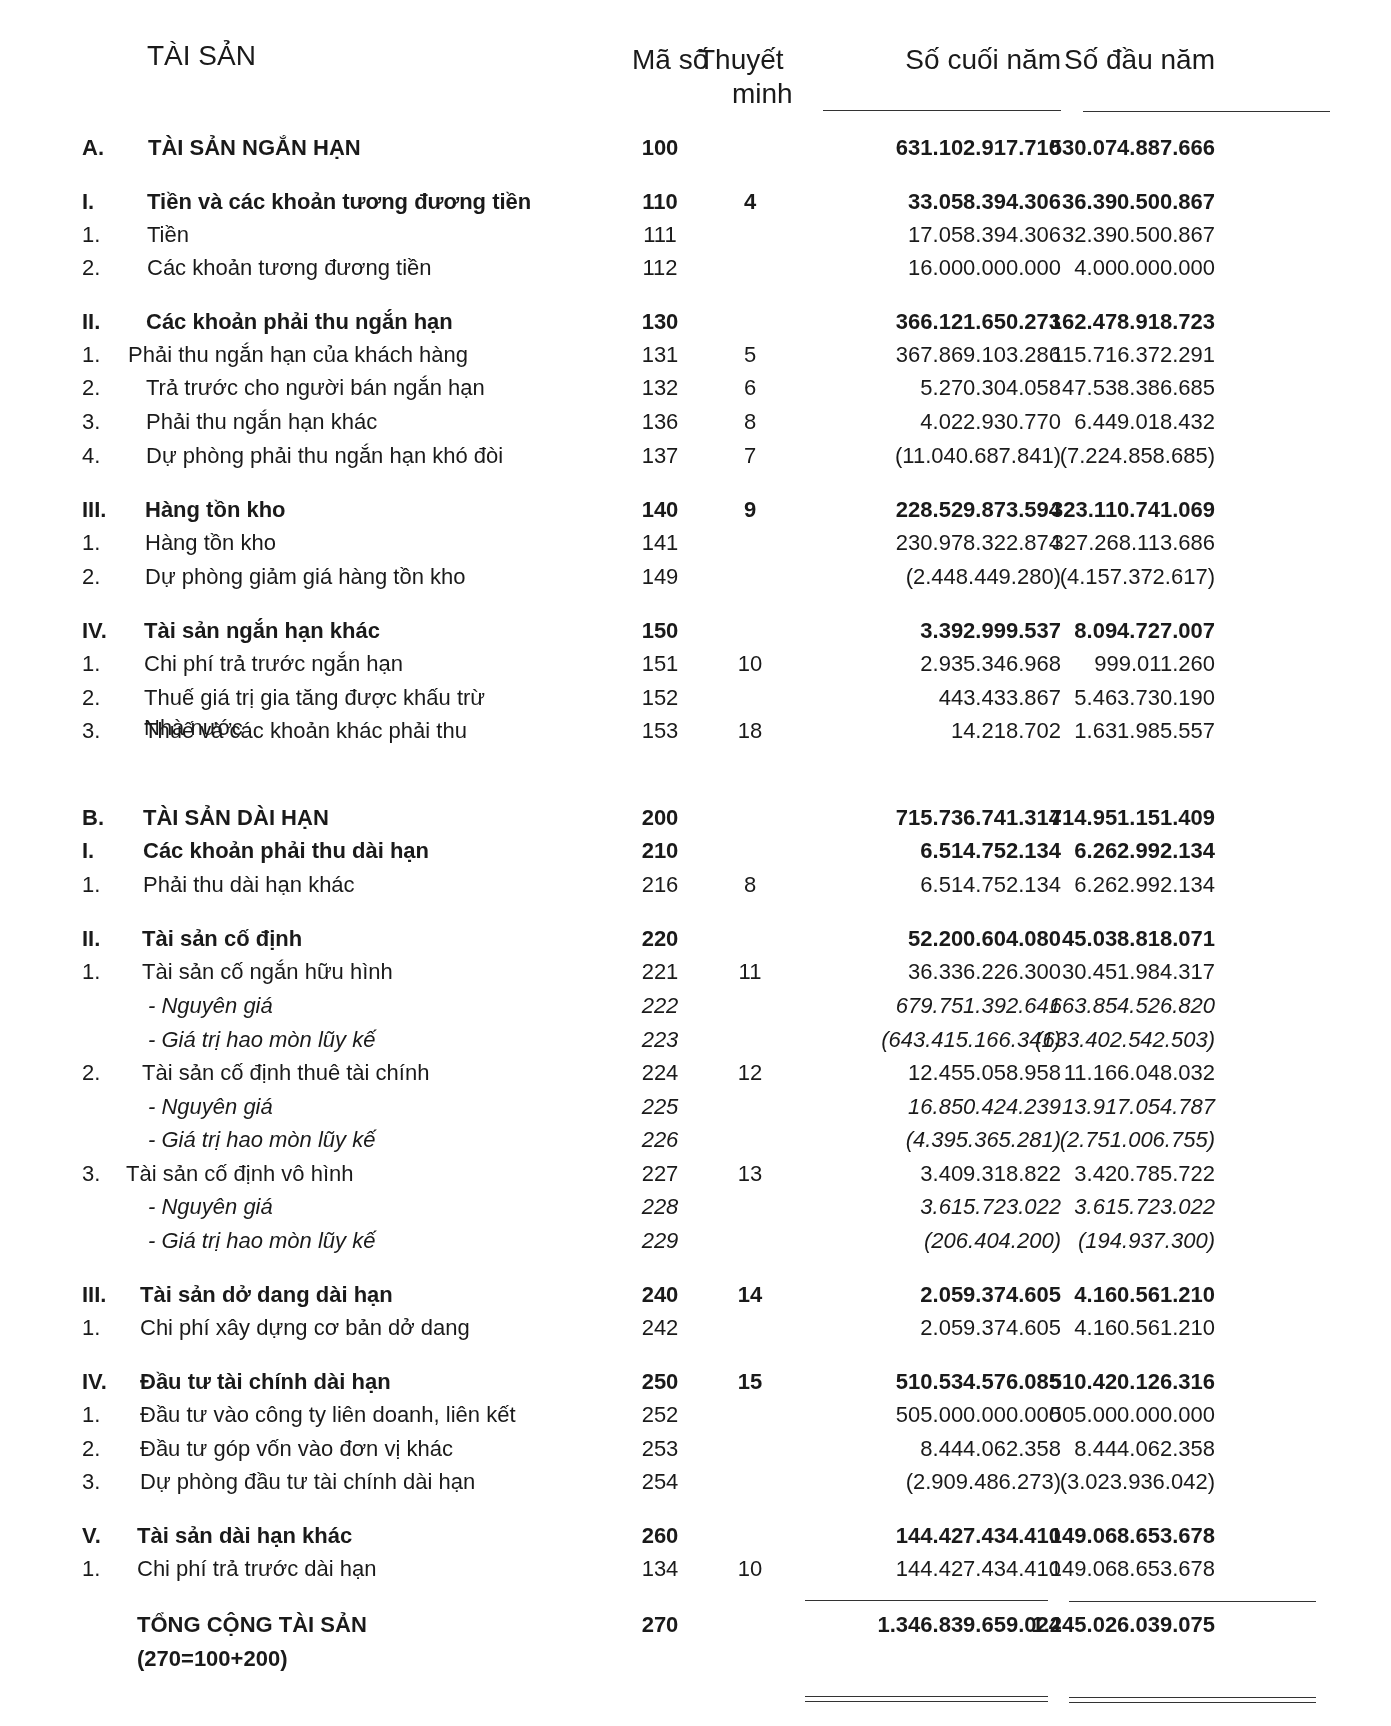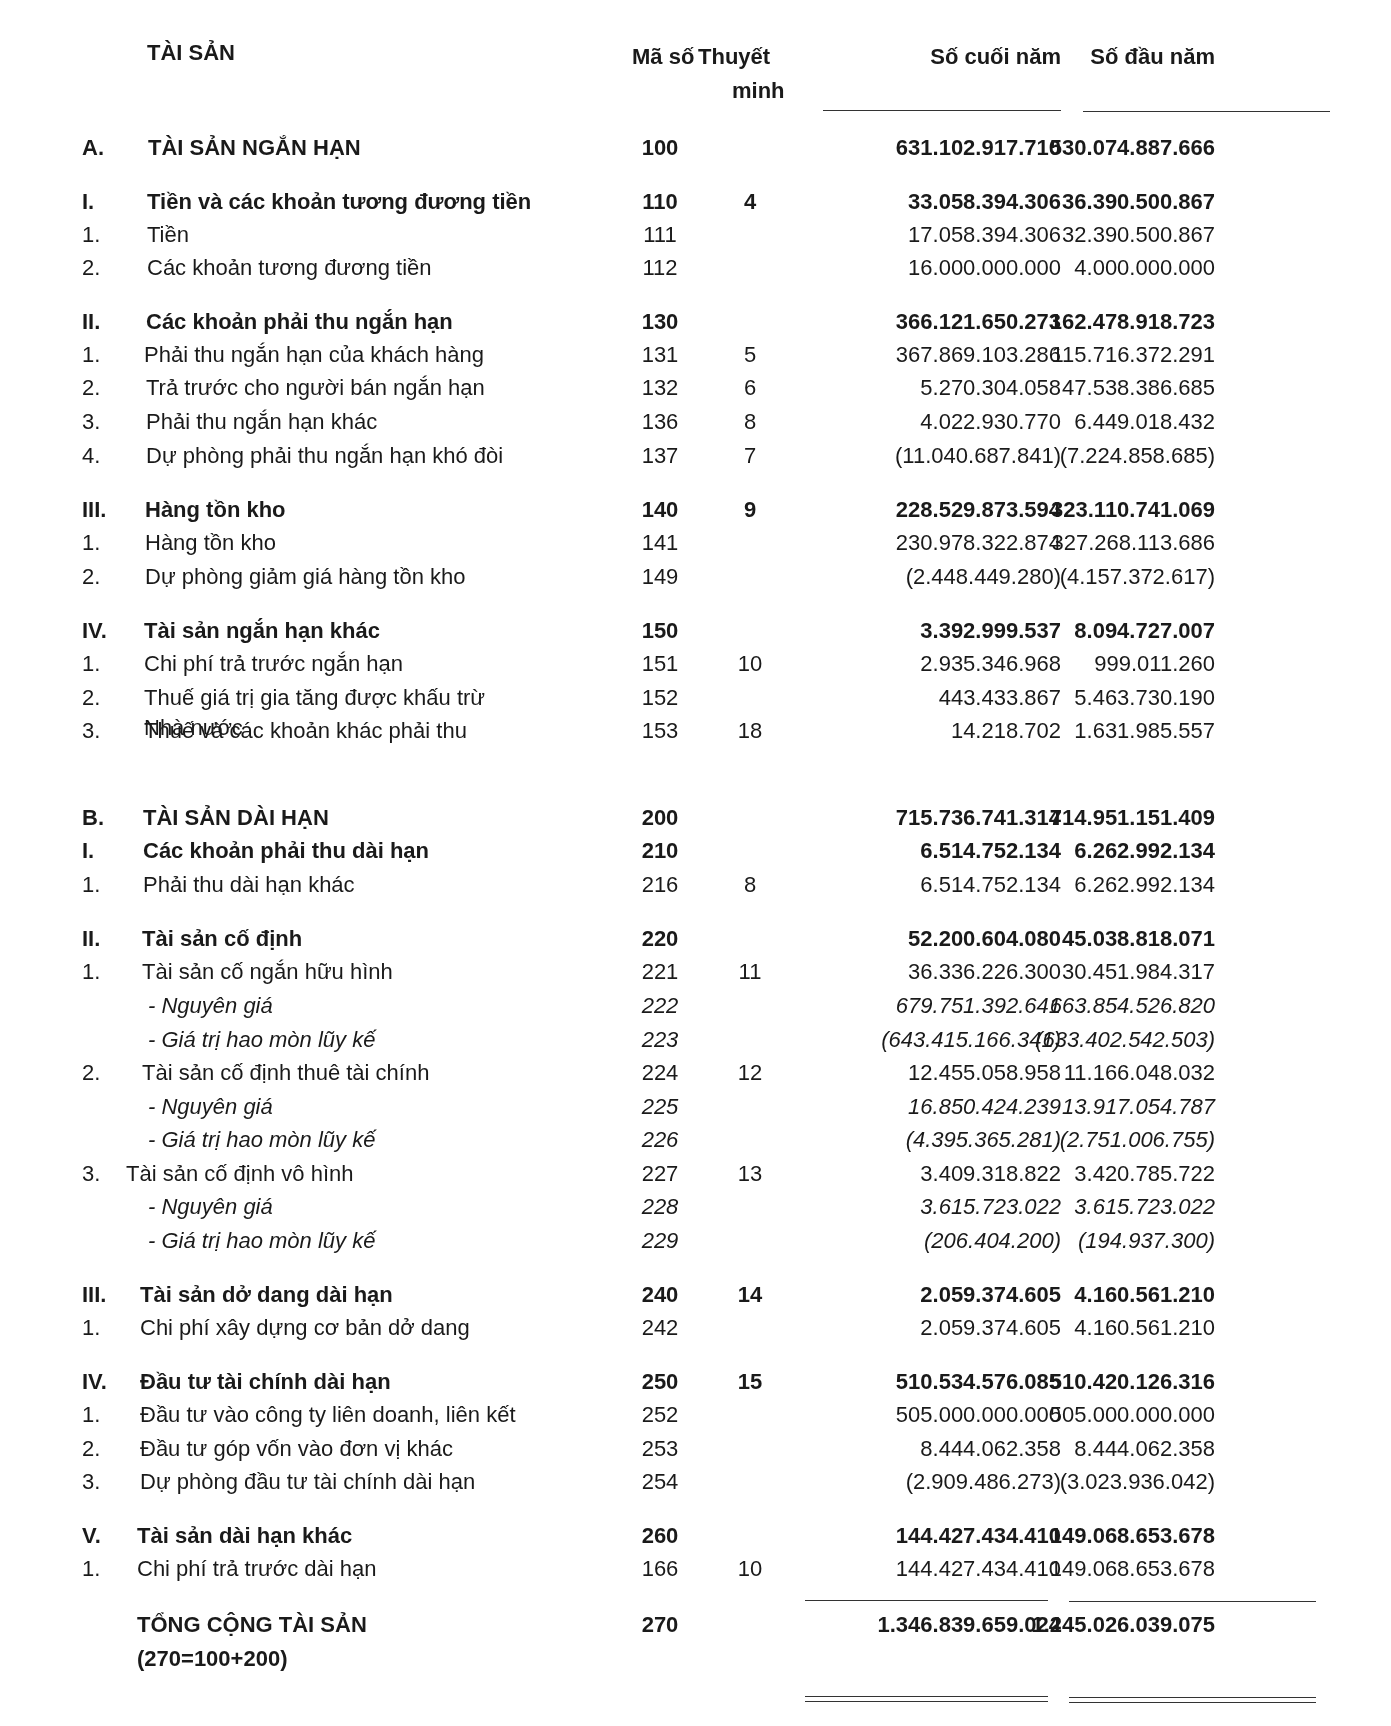--- a/index.html
+++ b/index.html
@@ -1,21 +1,21 @@
 <!DOCTYPE html>
 <html><head>
 <meta charset="utf-8">
 <style>
   html, body { margin: 0; padding: 0; background: #ffffff; }
   body {
     width: 1391px; height: 1726px; position: relative; overflow: hidden;
     font-family: "Liberation Sans", "DejaVu Sans", sans-serif;
     color: #1a1a1a;
   }
-  .hdr { position: absolute; font-size: 22px; font-weight: bold; color: #1a1a1a; }
+  .hdr { position: absolute; font-size: 28px; font-weight: normal; color: #1a1a1a; }
   .hdr-line { position: absolute; height: 0; border-top: 1.5px solid #333; }
   .row { position: absolute; left: 0; width: 1391px; height: 32px; font-size: 22px; line-height: 32px; }
   .row > span { position: absolute; top: 0; white-space: nowrap; }
   .c-num { left: 82px; }
   .c-name { left: 140px; }
   .c-code { left: 620px; width: 80px; text-align: center; }
   .c-note { left: 720px; width: 60px; text-align: center; }
   .c-end { right: 330px; text-align: right; }
   .c-begin { right: 176px; text-align: right; }
   .bold { font-weight: bold; }
@@ -77,21 +77,21 @@
     <span class="c-num">II.</span>
     <span class="c-name" style="left:146px;">Các khoản phải thu ngắn hạn</span>
     <span class="c-code">130</span>
     <span class="c-note"></span>
     <span class="c-end">366.121.650.273</span>
     <span class="c-begin">162.478.918.723</span>
   </div>
 
   <div class="row" style="top:339px;">
     <span class="c-num">1.</span>
-    <span class="c-name" style="left:144px;">Phải thu ngắn hạn của khách hàng</span>
+    <span class="c-name" style="left:128px;">Phải thu ngắn hạn của khách hàng</span>
     <span class="c-code">131</span>
     <span class="c-note">5</span>
     <span class="c-end">367.869.103.286</span>
     <span class="c-begin">115.716.372.291</span>
   </div>
 
   <div class="row" style="top:372px;">
     <span class="c-num">2.</span>
     <span class="c-name" style="left:146px;">Trả trước cho người bán ngắn hạn</span>
     <span class="c-code">132</span>
@@ -349,21 +349,21 @@
     <span class="c-name" style="left:137px;">Tài sản dài hạn khác</span>
     <span class="c-code">260</span>
     <span class="c-note"></span>
     <span class="c-end">144.427.434.410</span>
     <span class="c-begin">149.068.653.678</span>
   </div>
 
   <div class="row" style="top:1553px;">
     <span class="c-num">1.</span>
     <span class="c-name" style="left:137px;">Chi phí trả trước dài hạn</span>
-    <span class="c-code">166</span>
+    <span class="c-code">134</span>
     <span class="c-note">10</span>
     <span class="c-end">144.427.434.410</span>
     <span class="c-begin">149.068.653.678</span>
   </div>
 
   <div class="rule" style="left:805px; width:243px; top:1600px;"></div>
   <div class="rule" style="left:1069px; width:247px; top:1601px;"></div>
 
   <div class="row bold" style="top:1609px;">
     <span class="c-name" style="left:137px;">TỔNG CỘNG TÀI SẢN</span>

